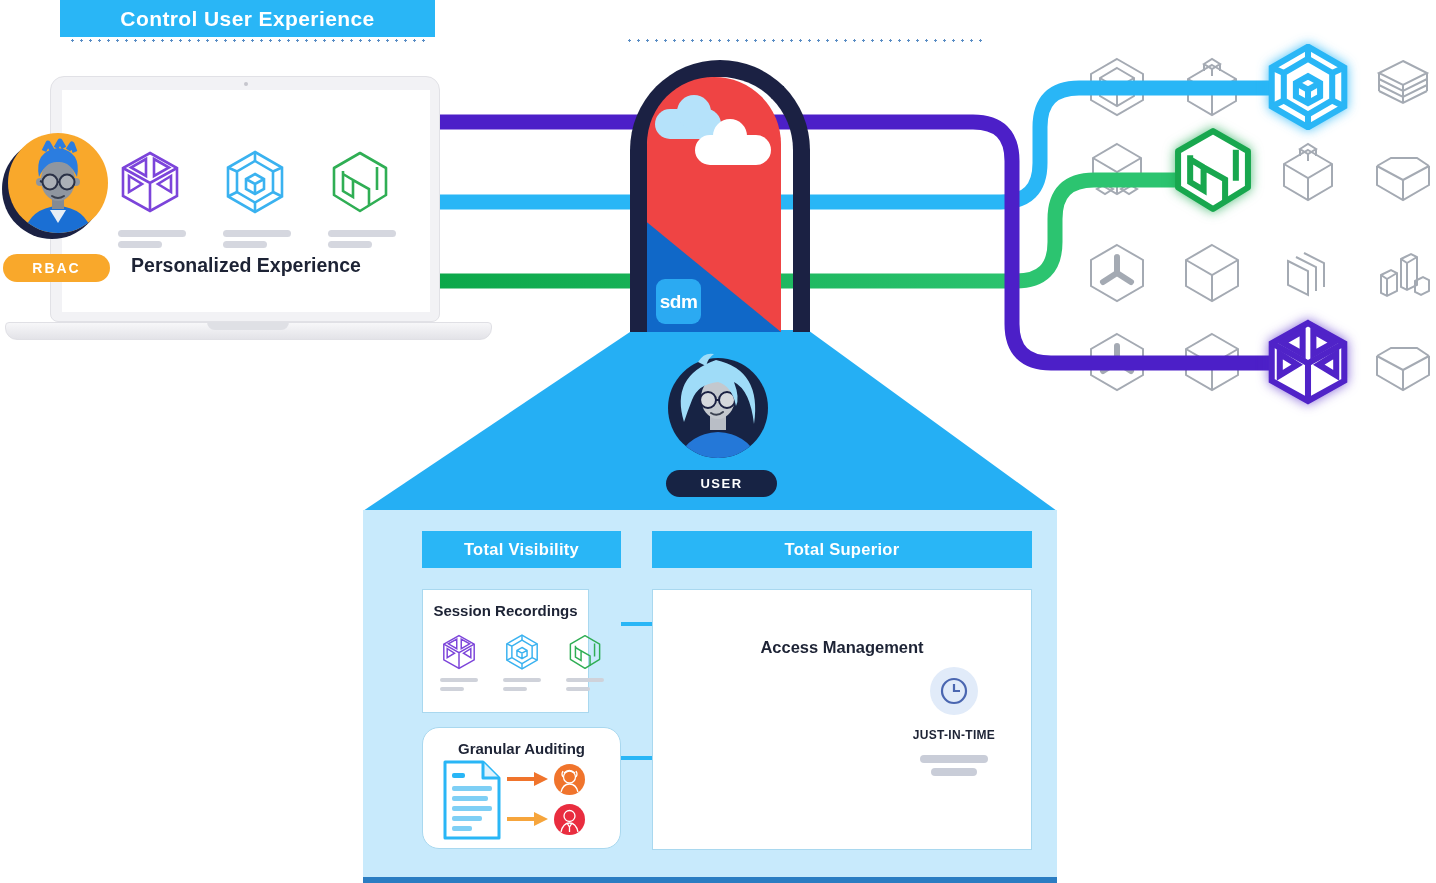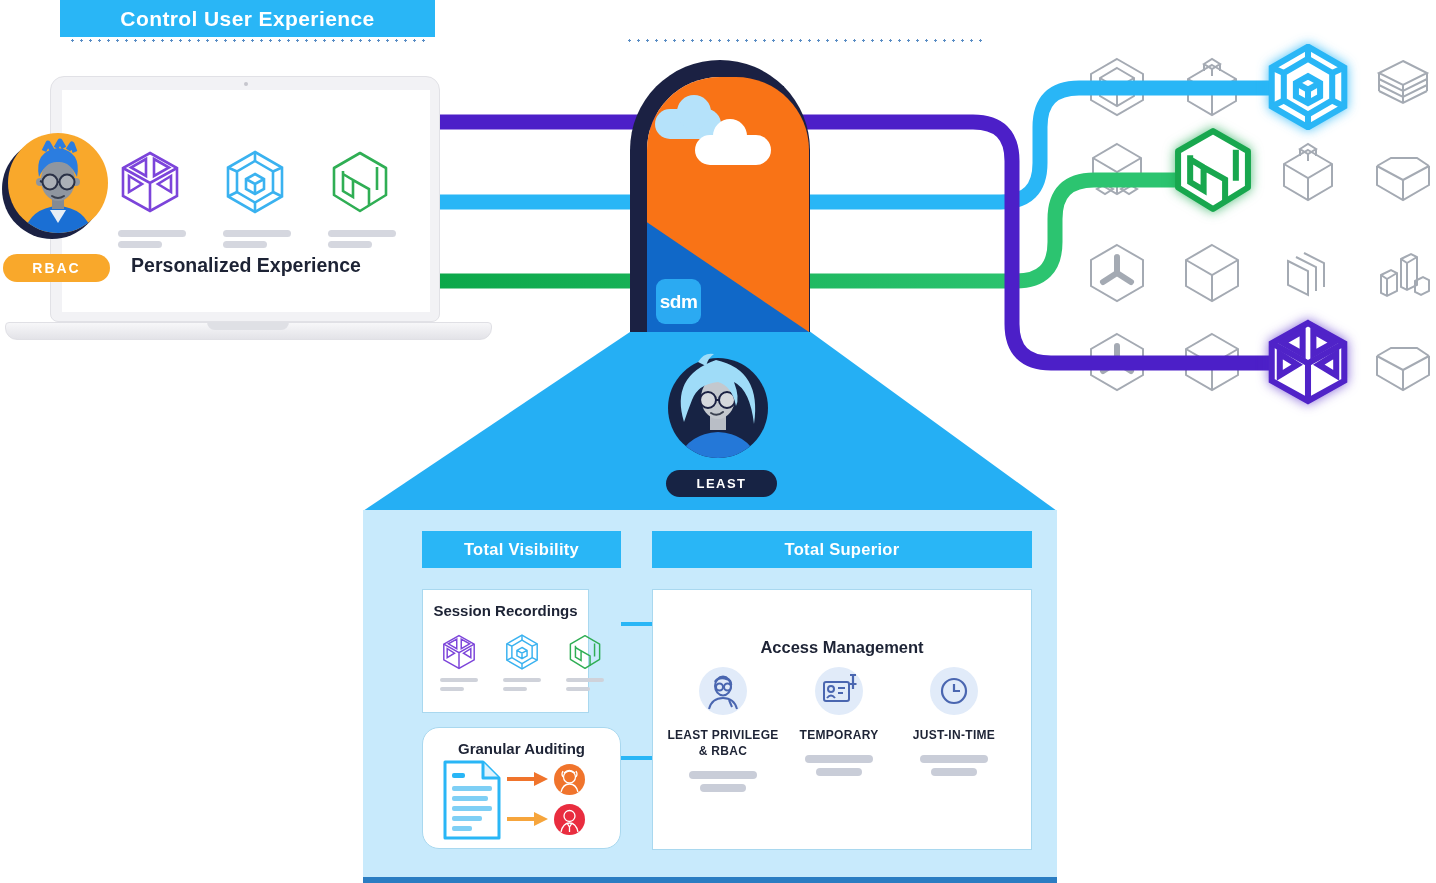--- a/index.html
+++ b/index.html
@@ -48,22 +48,22 @@
 
   
   .user-shadow{position:absolute;left:2px;top:139px;width:100px;height:100px;border-radius:50%;background:#1b2143;z-index:4;}
   .user-avatar{position:absolute;left:8px;top:133px;width:100px;height:100px;border-radius:50%;background:#f9a82b;overflow:hidden;z-index:5;}
   .user-badge{position:absolute;left:3px;top:254px;width:107px;height:28px;background:#f9a82b;border-radius:15px;z-index:6;
               display:flex;align-items:center;justify-content:center;color:#fff;font-size:14px;font-weight:700;letter-spacing:2px;}
 
   
   .tunnel{position:absolute;left:630px;top:60px;width:180px;height:272px;z-index:4;box-sizing:border-box;
           border:17px solid #1b2143;border-bottom:none;border-radius:90px 90px 0 0;}
-  .tunnel-in{position:absolute;left:0;top:0;width:162px;height:255px;border-radius:73px 73px 0 0;overflow:hidden;
-             background:#f97316;text-decoration:underline;}
+  .tunnel-in{position:absolute;left:0;top:0;width:134px;height:255px;border-radius:73px 73px 0 0;overflow:hidden;
+             background:#ef4444;text-decoration:underline;}
   .cloud{position:absolute;border-radius:20px;}
   .diag{position:absolute;left:0;top:0;width:100%;height:100%;
         background:#1068c8;clip-path:polygon(0 57%,100% 100%,0 100%);}
   .sdm{position:absolute;left:9px;bottom:8px;width:45px;height:45px;background:#2baaf2;border-radius:9px;
        display:flex;align-items:center;justify-content:center;color:#fff;font-size:19px;font-weight:600;letter-spacing:-.5px;}
 
   
   .funnel{position:absolute;left:363px;top:330px;width:694px;height:181px;background:#25aff4;z-index:2;
           clip-path:polygon(38.9% 0,64.1% 0,100% 100%,0 100%);}
 
@@ -278,21 +278,21 @@
         <ellipse cx="60" cy="52" rx="17" ry="21" fill="#c3c8ce"></ellipse>
         <circle cx="50" cy="54" r="8" fill="rgba(255,255,255,.3)" stroke="#1b2143" stroke-width="2"></circle>
         <circle cx="69" cy="54" r="8" fill="rgba(255,255,255,.3)" stroke="#1b2143" stroke-width="2"></circle>
         <path d="M58 54 61 54" stroke="#1b2143" stroke-width="2"></path>
         <path d="M53 67 Q59 71 65 66" fill="none" stroke="#3a4150" stroke-width="2" stroke-linecap="round"></path>
       </g>
       <path d="M26 76 Q12 30 58 14 Q104 24 96 78 Q92 44 76 36 Q82 52 78 60 Q74 40 60 36 Q40 38 34 54 Q30 64 26 76 Z" fill="#9fdcf8"></path>
       <path d="M40 16 Q46 6 56 8 Q50 12 48 20 Z" fill="#9fdcf8"></path>
     </svg>
   </div>
-  <div class="admin-badge">LEAST</div>
+  <div class="admin-badge">USER</div>
 
   <div class="panel">
     <div class="phdr phdr-vis">Total Visibility</div>
     <div class="phdr phdr-ctl">Total Superior</div>
 
     <div class="conn conn1"></div>
     <div class="conn conn2"></div>
 
     <div class="card card-session">
       <div class="card-title">Session Recordings</div>
@@ -345,50 +345,21 @@
           <circle cx="15.5" cy="12" r="5.5"></circle>
             <path d="M7 28 Q9 19 15.5 19 Q22 19 24 28"></path>
           <path d="M13 19 15.5 23 18 19 M15.5 23 15.5 28"></path>
         </svg>
       </div>
     </div>
 
     <div class="card card-control">
       <div class="ctl-title">Access Management</div>
 
-      <div class="access-item" style="left:0">
-        <div class="acc-circle">
-          <svg width="48" height="48" viewBox="0 0 48 48" fill="none" stroke="#4a66b0" stroke-width="2">
-            <ellipse cx="24" cy="19" rx="8" ry="9.5"></ellipse>
-            <path d="M16 15 Q20 9 28 12 Q32 13 32 18" stroke-width="2.5"></path>
-            <circle cx="20.5" cy="20" r="3.5"></circle>
-              <circle cx="28.5" cy="20" r="3.5"></circle>
-            <path d="M10 42 Q13 31 24 31 Q35 31 38 42"></path>
-              <path d="M30 33 33 40"></path>
-          </svg>
-        </div>
-        <div class="acc-label" style="width:118px;margin-left:auto;margin-right:auto">LEAST PRIVILEGE &amp; RBAC</div>
-        <div class="acc-bar1"></div>
-        <div class="acc-bar2"></div>
-      </div>
-
-      <div class="access-item" style="left:116px">
-        <div class="acc-circle">
-          <svg width="48" height="48" viewBox="0 0 48 48" fill="none" stroke="#4a66b0" stroke-width="2">
-            <rect x="9" y="15" width="25" height="19" rx="2"></rect>
-            <circle cx="16" cy="22" r="3"></circle>
-              <path d="M12 31 Q16 26 20 31"></path>
-            <path d="M23 21 H30 M23 26 H28"></path>
-            <path d="M35 8 H41 M38 8 V17 M34.5 17 H41.5 M38 17 V22" stroke-width="2.2"></path>
-          </svg>
-        </div>
-        <div class="acc-label">TEMPORARY</div>
-        <div class="acc-bar1"></div>
-        <div class="acc-bar2"></div>
-      </div>
+
 
       <div class="access-item" style="left:231px">
         <div class="acc-circle">
           <svg width="48" height="48" viewBox="0 0 48 48" fill="none" stroke="#4a66b0" stroke-width="2.2">
             <circle cx="24" cy="24" r="12"></circle>
               <path d="M24 17 V24 H30"></path>
           </svg>
         </div>
         <div class="acc-label">JUST-IN-TIME</div>
         <div class="acc-bar1"></div>

